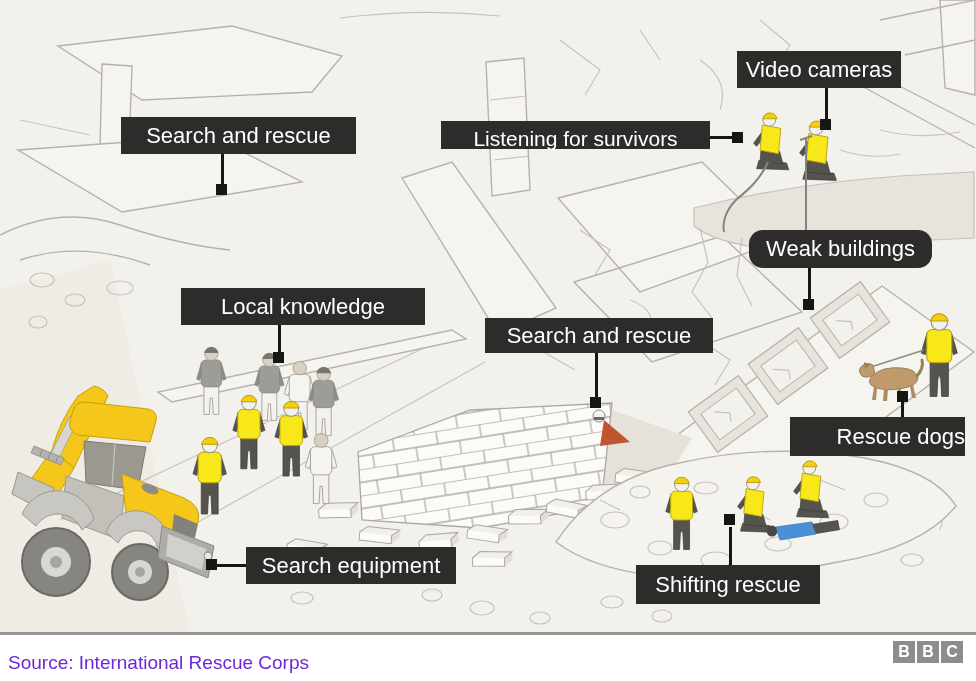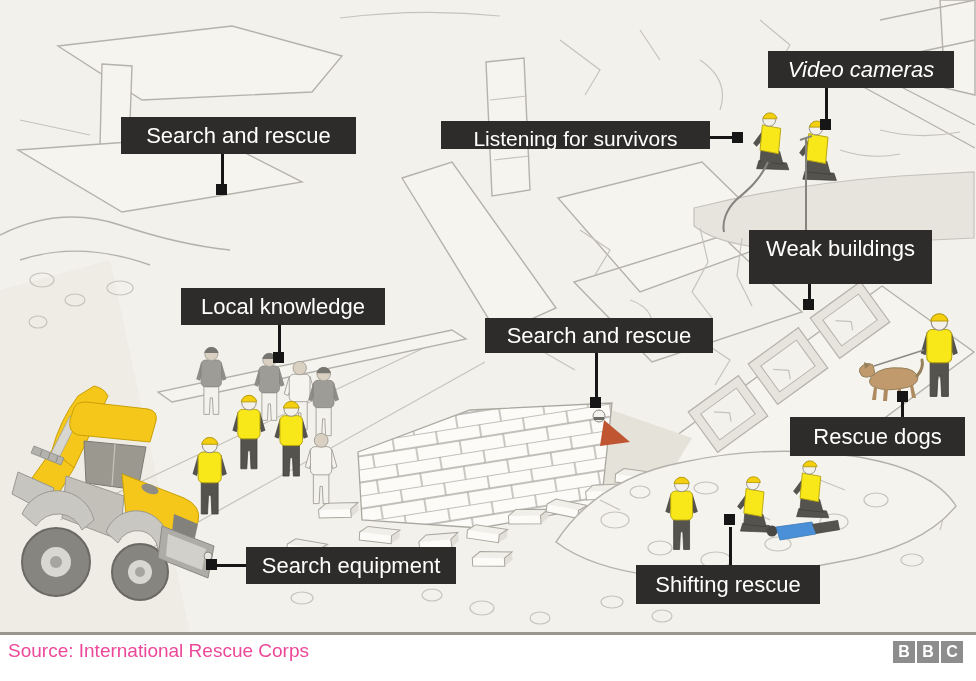--- a/index.html
+++ b/index.html
@@ -8,21 +8,21 @@
   svg.scene{position:absolute;left:0;top:0;z-index:1;}
   
   .callout{position:absolute;box-sizing:border-box;background:#2d2c2a;color:#fff;
            font-size:22px;text-align:center;white-space:nowrap;z-index:3;}
   
   .conn{position:absolute;background:#161616;z-index:2;}
   .vl{width:3px;} .hl{height:3px;} .dot{width:11px;height:11px;}
   
   .divider{position:absolute;left:0;top:632px;width:976px;height:3px;background:#98968f;z-index:4;}
   .footer{position:absolute;left:0;top:635px;width:976px;height:46px;background:#ffffff;z-index:4;}
-  .source{position:absolute;left:8px;top:5px;font-size:19px;color:#ec4899;}
+  .source{position:absolute;left:8px;top:17px;font-size:19px;color:#6d28d9;}
   .bbc{position:absolute;left:893px;top:6px;display:flex;gap:2px;}
   .bbc span{display:block;width:22px;height:22px;background:#8d8d8d;color:#fff;
             font-weight:bold;font-size:16px;line-height:22px;text-align:center;}
   
   .ln{stroke:#b5b2ab;stroke-width:1.4;fill:none;}
   .ln2{stroke:#c6c3bc;stroke-width:1.2;fill:none;}
   .fill-l{fill:#f6f4ef;stroke:#b5b2ab;stroke-width:1.4;}
   .fill-d{fill:#e5e2da;stroke:none;}
   .leg-d{fill:#55534e;stroke:#3f3d39;stroke-width:.6;}
   .leg-w{fill:#f4f2ec;stroke:#a19e97;stroke-width:.8;}
@@ -272,25 +272,25 @@
   <div class="conn dot" style="left:590px;top:397px;"></div>
   <div class="conn vl" style="left:901px;top:400px;height:17px;"></div>
   <div class="conn dot" style="left:897px;top:391px;"></div>
   <div class="conn hl" style="left:217px;top:564px;width:29px;"></div>
   <div class="conn dot" style="left:206px;top:559px;"></div>
   <div class="conn vl" style="left:729px;top:527px;height:38px;"></div>
   <div class="conn dot" style="left:724px;top:514px;"></div>
 
   <div class="callout" style="left:121px;top:117px;width:235px;height:37px;line-height:37px;">Search and rescue</div>
   <div class="callout" style="left:441px;top:121px;width:269px;height:28px;line-height:35px;font-size:21px;">Listening for survivors</div>
-  <div class="callout" style="left:768px;top:51px;width:186px;height:37px;line-height:37px;font-style:italic;">Video cameras</div>
-  <div class="callout" style="left:749px;top:230px;width:183px;height:54px;line-height:38px;">Weak buildings</div>
-  <div class="callout" style="left:181px;top:288px;width:204px;height:37px;line-height:37px;">Local knowledge</div>
+  <div class="callout" style="left:737px;top:51px;width:164px;height:37px;line-height:37px;">Video cameras</div>
+  <div class="callout" style="left:749px;top:230px;width:183px;height:38px;line-height:38px;border-radius:14px;">Weak buildings</div>
+  <div class="callout" style="left:181px;top:288px;width:244px;height:37px;line-height:37px;">Local knowledge</div>
   <div class="callout" style="left:485px;top:318px;width:228px;height:35px;line-height:35px;">Search and rescue</div>
-  <div class="callout" style="left:790px;top:417px;width:175px;height:39px;line-height:39px;">Rescue dogs</div>
+  <div class="callout" style="left:790px;top:417px;width:175px;height:39px;line-height:39px;text-align:right;">Rescue dogs</div>
   <div class="callout" style="left:246px;top:547px;width:210px;height:37px;line-height:37px;">Search equipment</div>
   <div class="callout" style="left:636px;top:565px;width:184px;height:39px;line-height:39px;">Shifting rescue</div>
 
   <div class="divider"></div>
   <div class="footer">
     <div class="source">Source: International Rescue Corps</div>
     <div class="bbc">
       <span>B</span>
       <span>B</span>
       <span>C</span>

